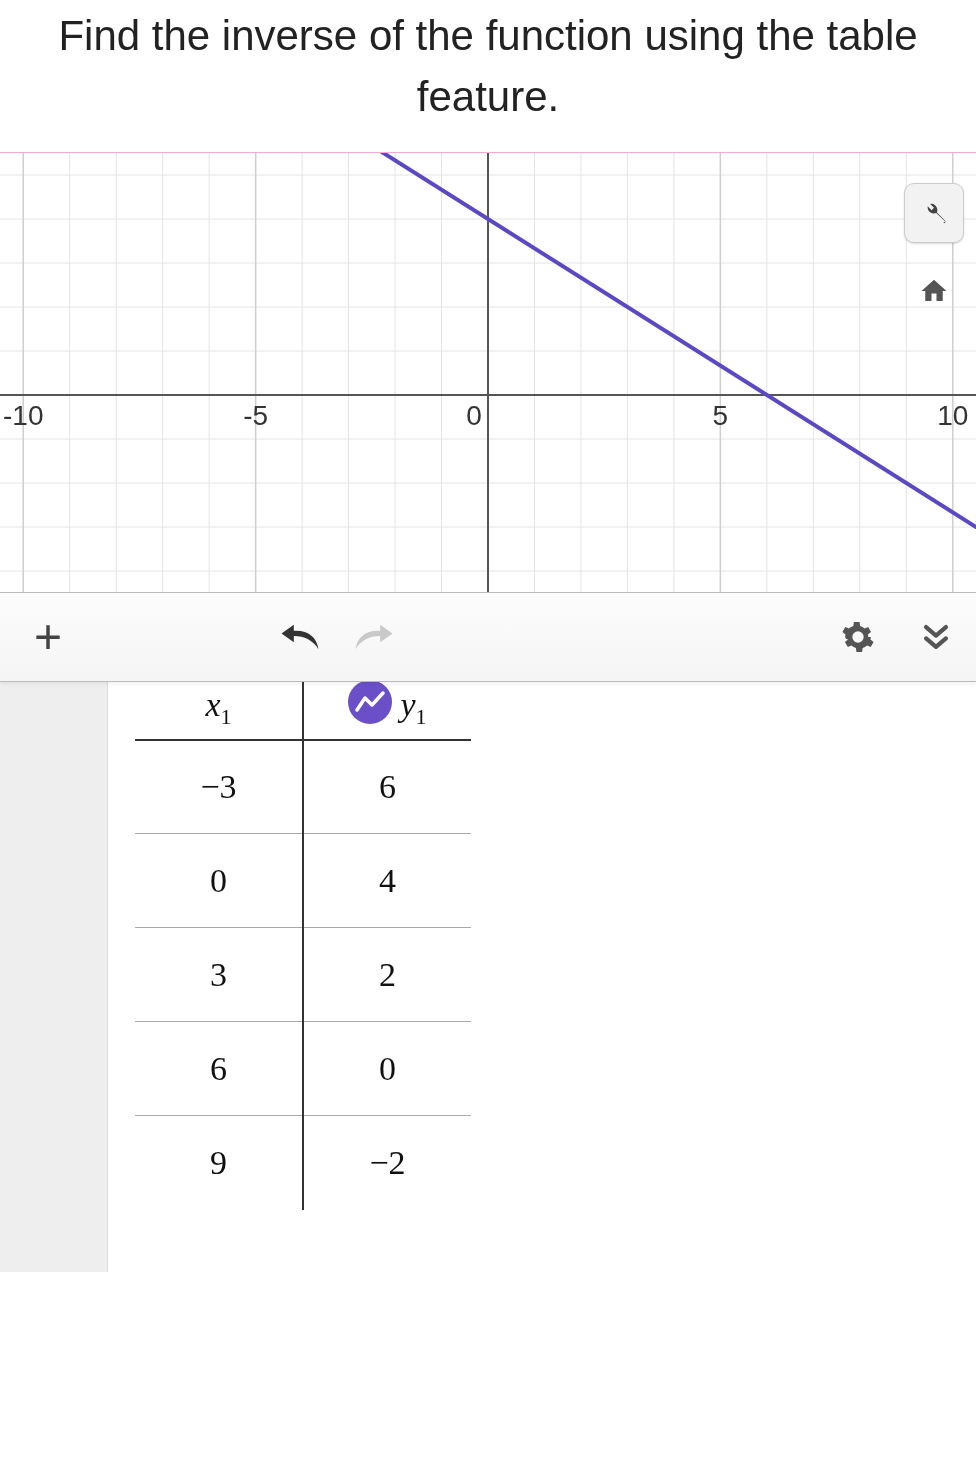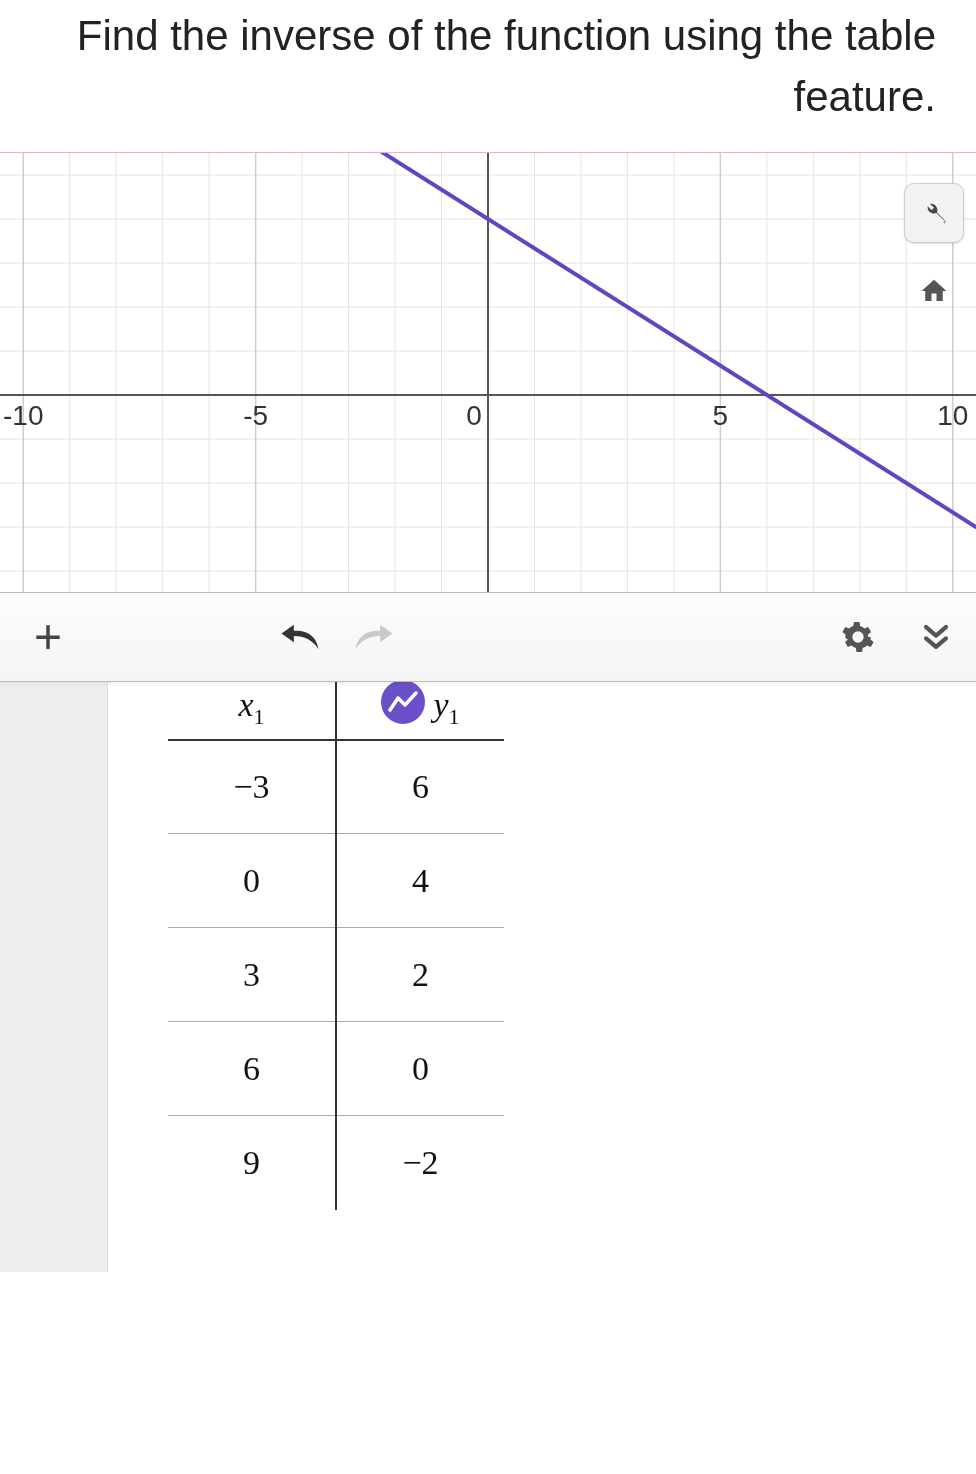--- a/index.html
+++ b/index.html
@@ -4,21 +4,21 @@
 <style>
   * { box-sizing: border-box; }
   body {
     margin: 0;
     font-family: -apple-system, BlinkMacSystemFont, "Segoe UI", Arial, sans-serif;
     background: #fff;
     color: #111;
     width: 976px;
   }
   .title {
-    text-align: right;
+    text-align: center;
     font-size: 42px;
     line-height: 1.45;
     padding: 6px 40px 24px;
     color: #222;
   }
   .graph-wrap {
     position: relative;
     width: 976px;
     height: 440px;
     overflow: hidden;
@@ -85,21 +85,20 @@
     min-height: 590px;
   }
   .left-gutter {
     width: 108px;
     background: #eee;
     border-right: 1px solid #ddd;
   }
   .table-zone {
     flex: 1;
     padding: 0 0 40px 27px;
-    margin-left: 33px;
   }
   .tbl {
     border-collapse: collapse;
     font-family: Georgia, "Times New Roman", serif;
     font-size: 34px;
   }
   .tbl th, .tbl td {
     width: 168px;
     height: 94px;
     text-align: center;

